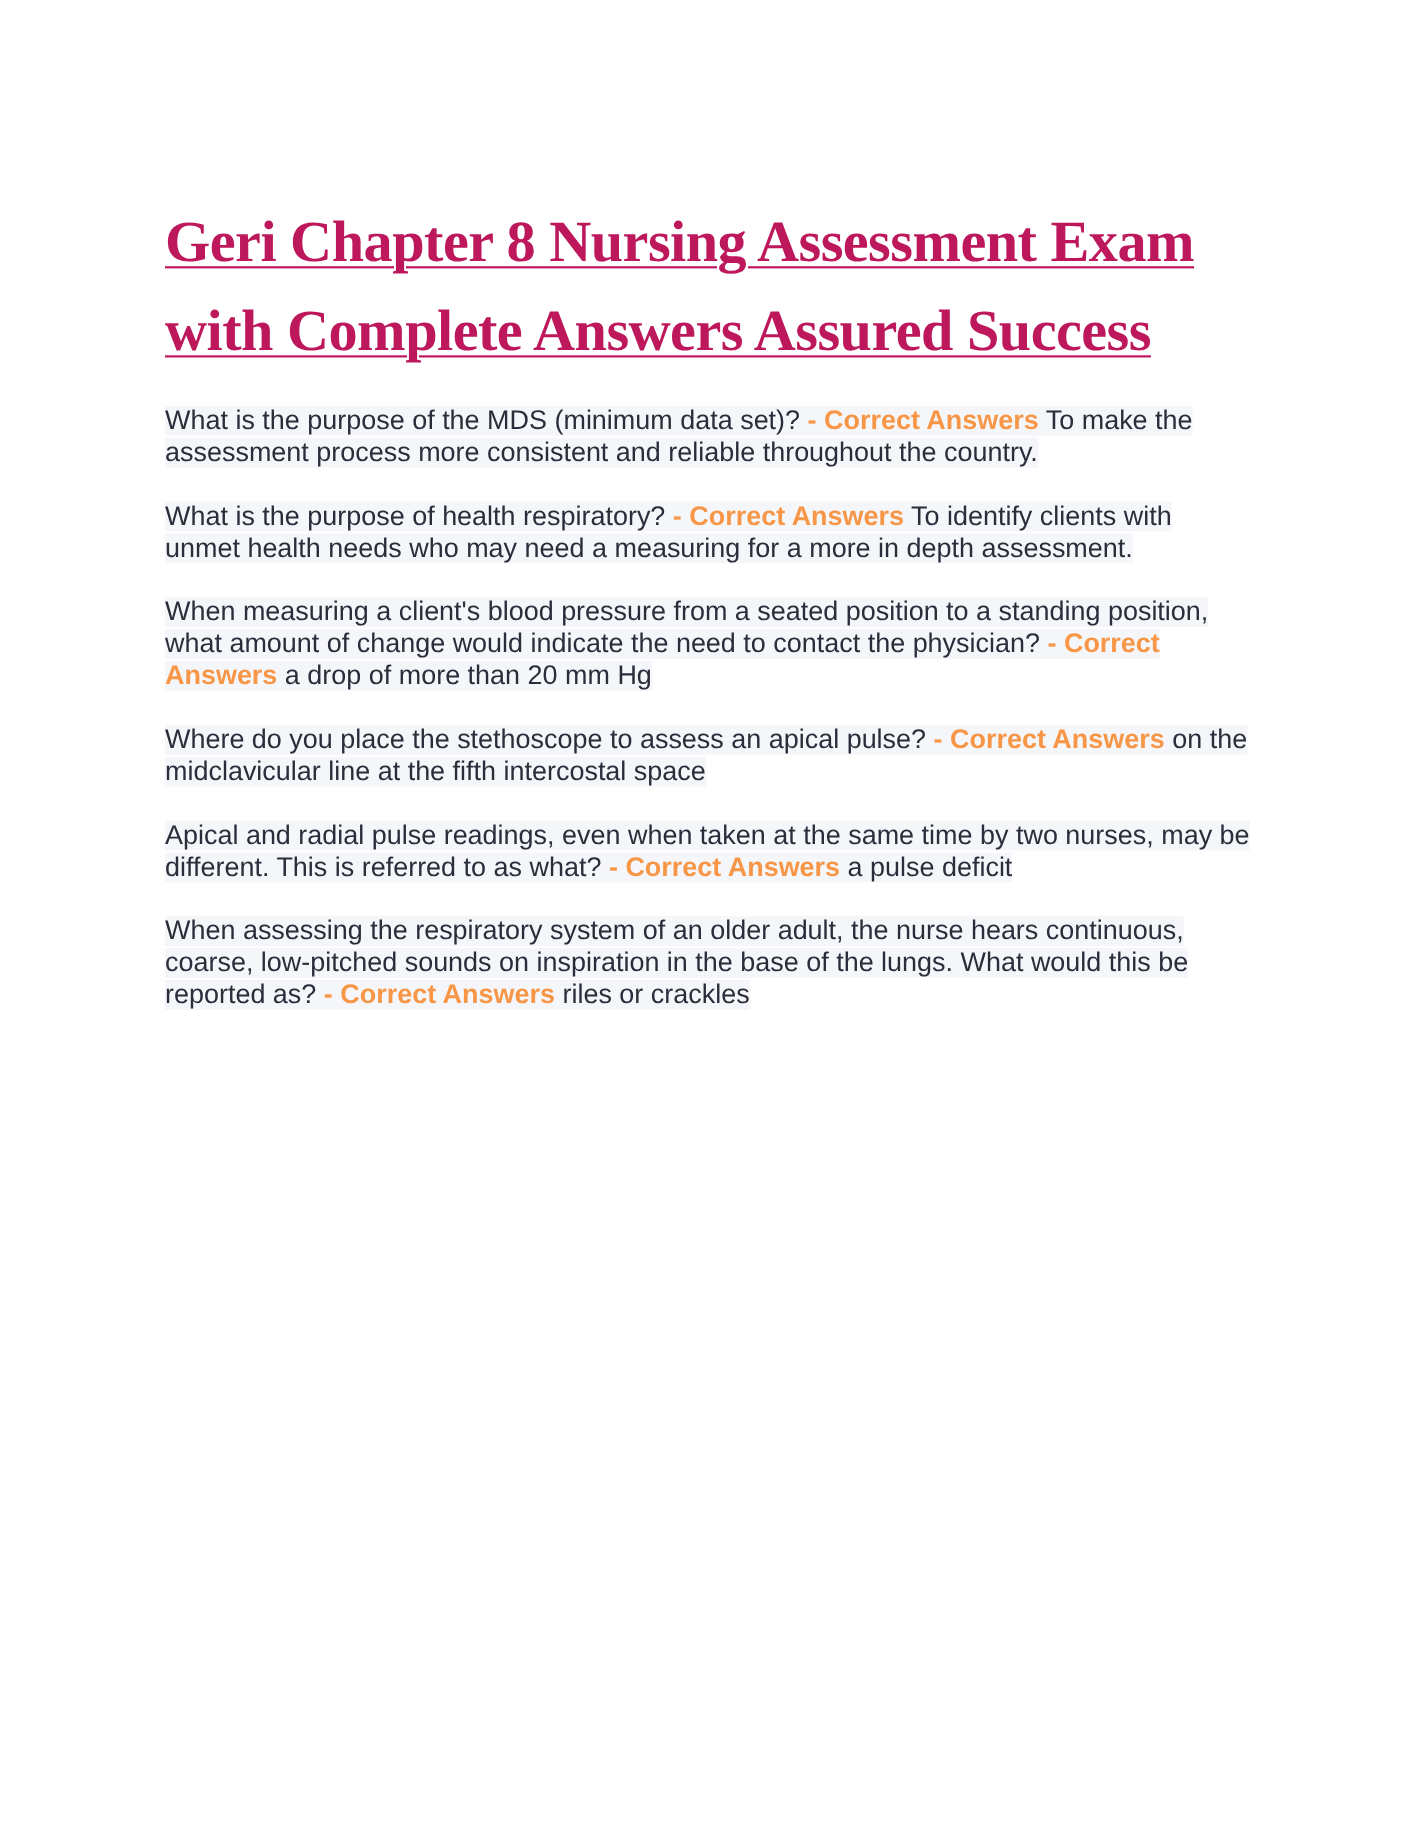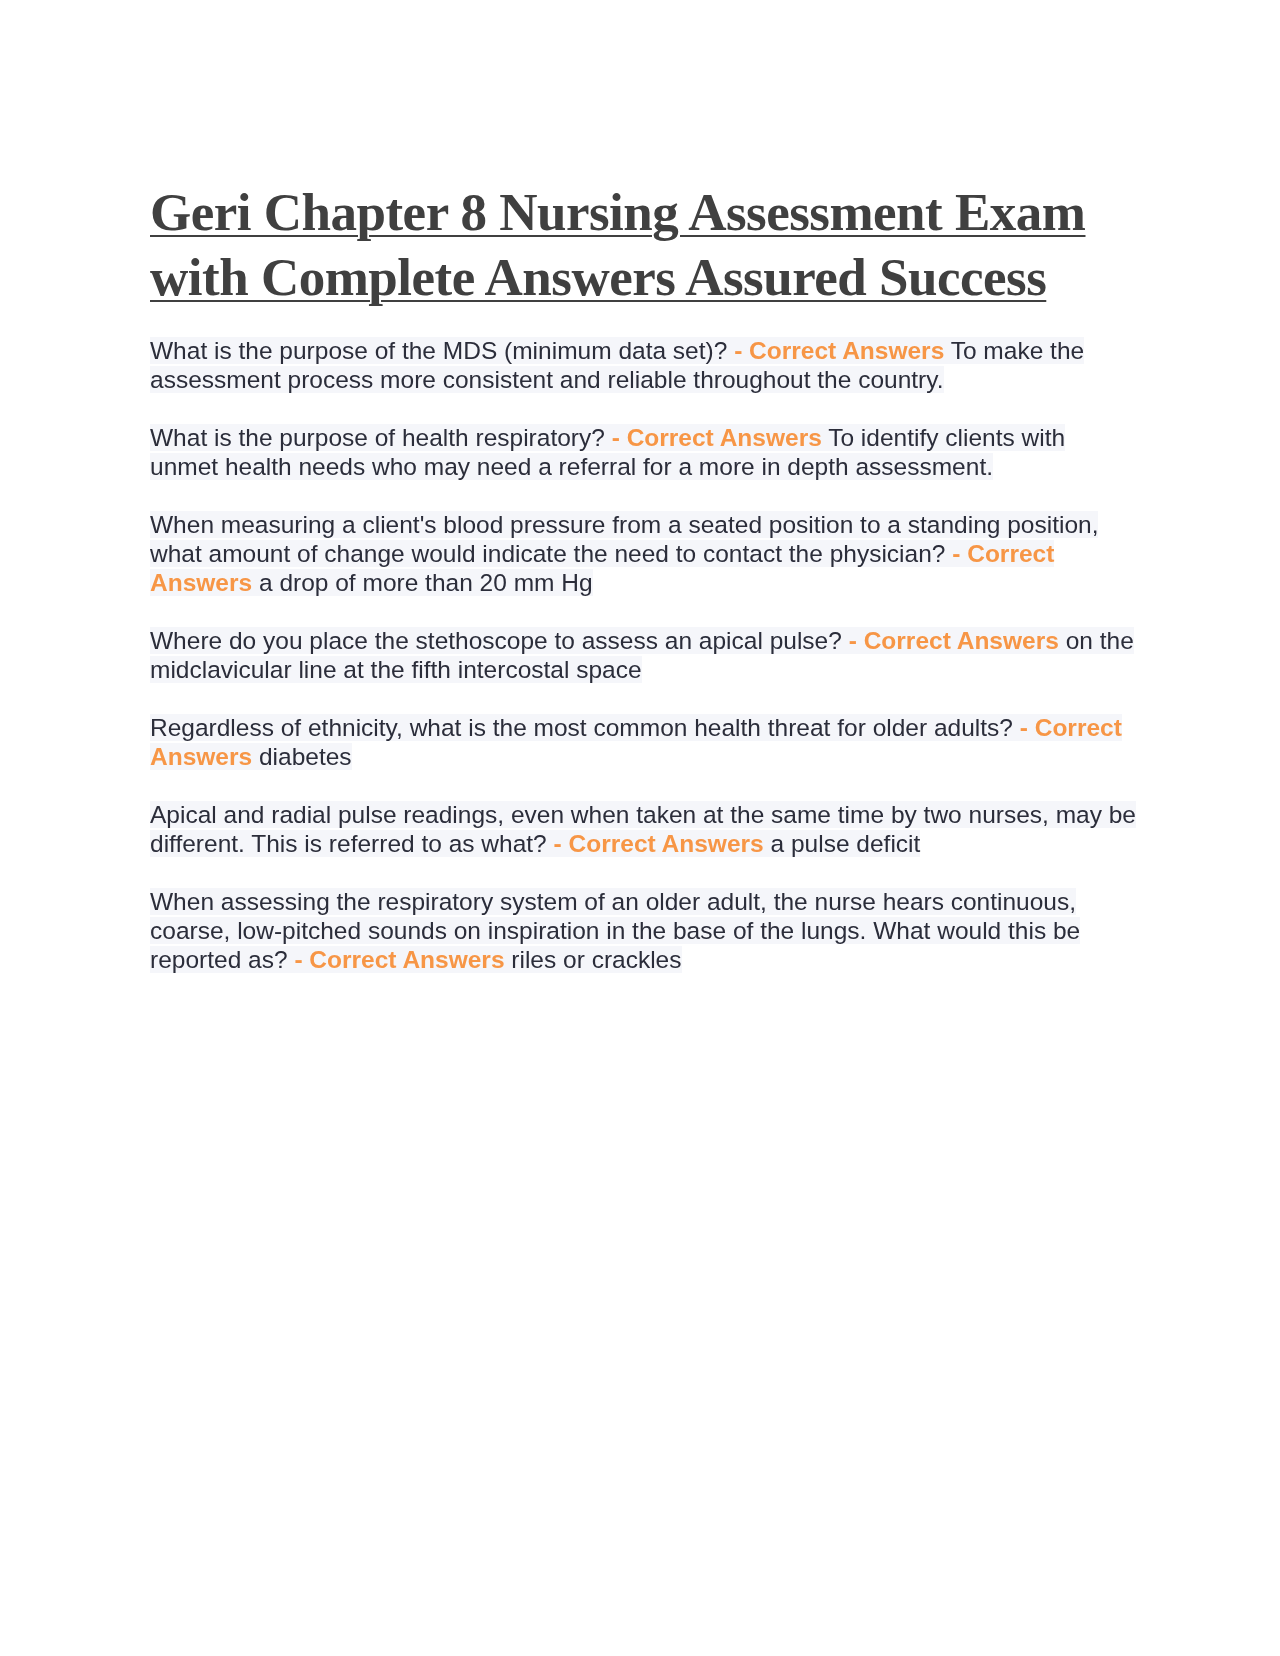--- a/index.html
+++ b/index.html
@@ -1,48 +1,47 @@
 <!DOCTYPE html>
 <html><head>
 <meta charset="utf-8">
 <style>
   html, body { margin: 0; padding: 0; background: #ffffff; }
   body { width: 1280px; height: 1656px; position: relative; overflow: hidden; }
   .page { position: absolute; left: 150px; top: 180px; width: 990px; }
   .title {
     font-family: "Liberation Serif", "DejaVu Serif", serif;
-    font-weight: bold; font-size: 53px; line-height: 65px;
-    color: #404040; margin: 0 0 26px 0;
+    font-weight: bold; font-size: 53px; line-height: 81px;
+    color: #be185d; margin: 0 0 26px 0;
     letter-spacing: -0.5px;
   }
   .title span { text-decoration: underline; text-decoration-thickness: 2px; text-underline-offset: 5px; }
   .qa {
     font-family: "Liberation Sans", "DejaVu Sans", sans-serif;
     font-size: 24.5px; line-height: 29px; color: #2b2d3a;
     margin: 16px 0 29px 0;
   }
   .qa .hl { background: #f5f6fa; box-decoration-break: clone; -webkit-box-decoration-break: clone; }
   .qa .ans { color: #f79646; font-weight: bold; }
 </style>
 </head>
 <body>
 
 <div class="page">
   <h1 class="title"><span>Geri Chapter 8 Nursing Assessment Exam with Complete Answers Assured Success</span></h1>
 
   <p class="qa"><span class="hl"><span>What is the purpose of the MDS (minimum data set)?</span> <span class="ans">- Correct Answers</span> <span>To make the assessment process more consistent and reliable throughout the country.</span></span></p>
 
-  <p class="qa"><span class="hl"><span>What is the purpose of health respiratory?</span> <span class="ans">- Correct Answers</span> <span>To identify clients with unmet health needs who may need a referral for a more in depth assessment.</span></span></p>
+  <p class="qa"><span class="hl"><span>What is the purpose of health respiratory?</span> <span class="ans">- Correct Answers</span> <span>To identify clients with unmet health needs who may need a measuring for a more in depth assessment.</span></span></p>
 
 
 
 
 
   <p class="qa"><span class="hl"><span>When measuring a client's blood pressure from a seated position to a standing position, what amount of change would indicate the need to contact the physician?</span> <span class="ans">- Correct Answers</span> <span>a drop of more than 20 mm Hg</span></span></p>
 
   <p class="qa"><span class="hl"><span>Where do you place the stethoscope to assess an apical pulse?</span> <span class="ans">- Correct Answers</span> <span>on the midclavicular line at the fifth intercostal space</span></span></p>
 
-  <p class="qa"><span class="hl"><span>Regardless of ethnicity, what is the most common health threat for older adults?</span> <span class="ans">- Correct Answers</span> <span>diabetes</span></span></p>
 
   <p class="qa"><span class="hl"><span>Apical and radial pulse readings, even when taken at the same time by two nurses, may be different. This is referred to as what?</span> <span class="ans">- Correct Answers</span> <span>a pulse deficit</span></span></p>
 
   <p class="qa"><span class="hl"><span>When assessing the respiratory system of an older adult, the nurse hears continuous, coarse, low-pitched sounds on inspiration in the base of the lungs. What would this be reported as?</span> <span class="ans">- Correct Answers</span> <span>riles or crackles</span></span></p>
 </div>
 
 </body></html>

